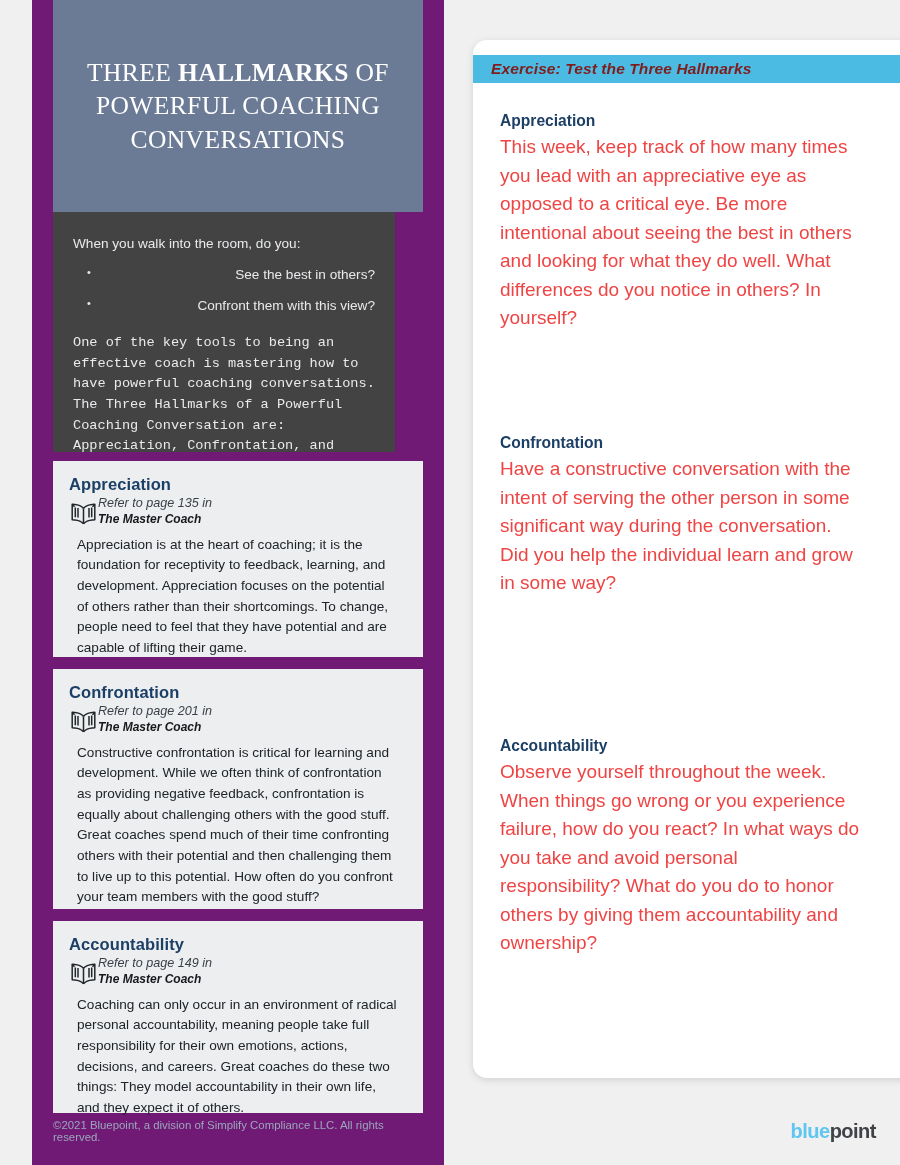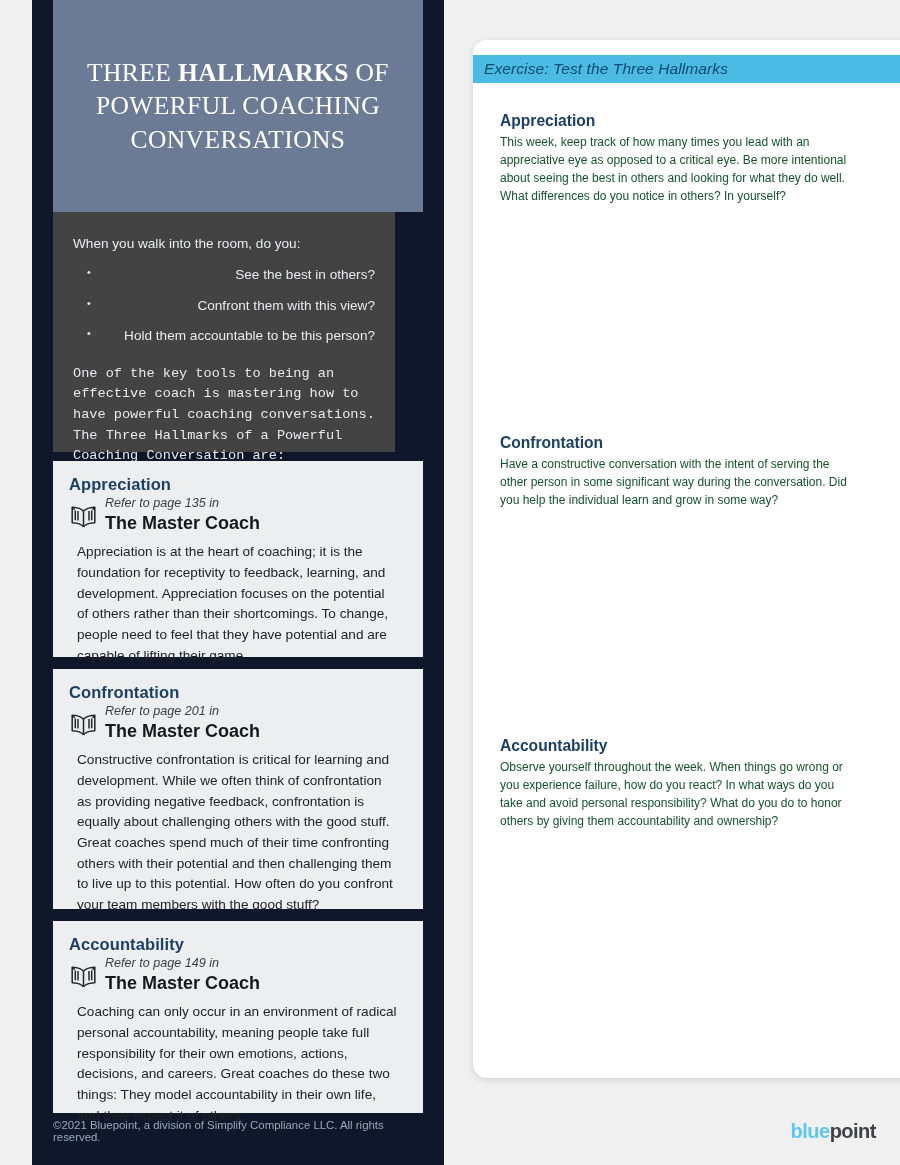--- a/index.html
+++ b/index.html
@@ -15,21 +15,21 @@
     position: relative;
   }
 
   
   #left-panel {
     position: absolute;
     left: 32px;
     top: 0;
     width: 412px;
     height: 1165px;
-    background: #0f172a;
+    background: #701a75;
     box-sizing: border-box;
   }
 
   #title-banner {
     position: absolute;
     left: 21px;
     top: 0;
     width: 370px;
     height: 212px;
     background: #6b7b96;
@@ -107,40 +107,41 @@
 
   .card-title {
     color: #1c3f66;
     font-size: 16.5px;
     font-weight: 700;
     margin: 0 0 2px 0;
     letter-spacing: 0.1px;
   }
   .refer-row {
     display: flex;
-    align-items: center;
-    gap: 7px;
+    align-items: flex-end;
+    gap: 0;
     margin: 0 0 8px 0;
   }
   .book-icon {
     flex: none;
     width: 29px;
     height: 26px;
     margin-top: 3px;
   }
   .refer-lines { line-height: 1.25; }
   .refer-line1 {
     color: #3a3f47;
     font-size: 12.6px;
     font-style: italic;
     display: block;
   }
   .refer-line2 {
     color: #16181c;
-    font-size: 18px;
+    font-size: 12px;
+    font-style: italic;
     font-weight: 700;
     display: block;
   }
   .card-body {
     color: #202428;
     font-size: 13.6px;
     line-height: 1.52;
     margin: 8px;
   }
 
@@ -169,46 +170,46 @@
     position: absolute;
     left: 0;
     top: 15px;
     width: 460px;
     height: 28px;
     background: #4bbbe4;
     display: flex;
     align-items: center;
   }
   #exercise-banner-text {
-    color: #0c4a6e;
+    color: #7f1d1d;
     font-size: 15.5px;
-    font-weight: 400;
+    font-weight: 700;
     font-style: italic;
-    padding-left: 11px;
+    padding-left: 18px;
     letter-spacing: 0.1px;
   }
 
   .exercise-section {
     position: absolute;
     left: 27px;
     width: 360px;
   }
   #section-appreciation { top: 72px; }
   #section-confrontation { top: 394px; }
   #section-accountability { top: 697px; }
 
   .exercise-title {
     color: #1c3f66;
     font-size: 15.6px;
     font-weight: 700;
     margin: 0 0 3px 0;
   }
   .exercise-body {
-    color: #14532d;
-    font-size: 12px;
+    color: #ef4444;
+    font-size: 19px;
     line-height: 1.5;
     margin: 0;
   }
 
   
   #brand-logo {
     position: absolute;
     right: 24px;
     bottom: 22px;
     font-size: 20px;
@@ -227,21 +228,20 @@
     <div id="title-text">
       THREE <span class="bold">HALLMARKS</span> OF POWERFUL COACHING CONVERSATIONS
     </div>
   </div>
 
   <div id="intro-box">
     <p class="lead">When you walk into the room, do you:</p>
     <ul id="intro-list">
       <li>See the best in others?</li>
       <li>Confront them with this view?</li>
-      <li>Hold them accountable to be this person?</li>
     </ul>
     <p class="body">One of the key tools to being an effective coach is mastering how to have powerful coaching conversations. The Three Hallmarks of a Powerful Coaching Conversation are: Appreciation, Confrontation, and Accountability.</p>
   </div>
 
   <div class="hallmark-card" id="card-appreciation">
     <h2 class="card-title">Appreciation</h2>
     <div class="refer-row">
       <span class="book-icon">
         <svg viewBox="0 0 29 26" width="29" height="26" aria-hidden="true">
           <g fill="none" stroke="#22262b" stroke-width="1.5" stroke-linejoin="round">

